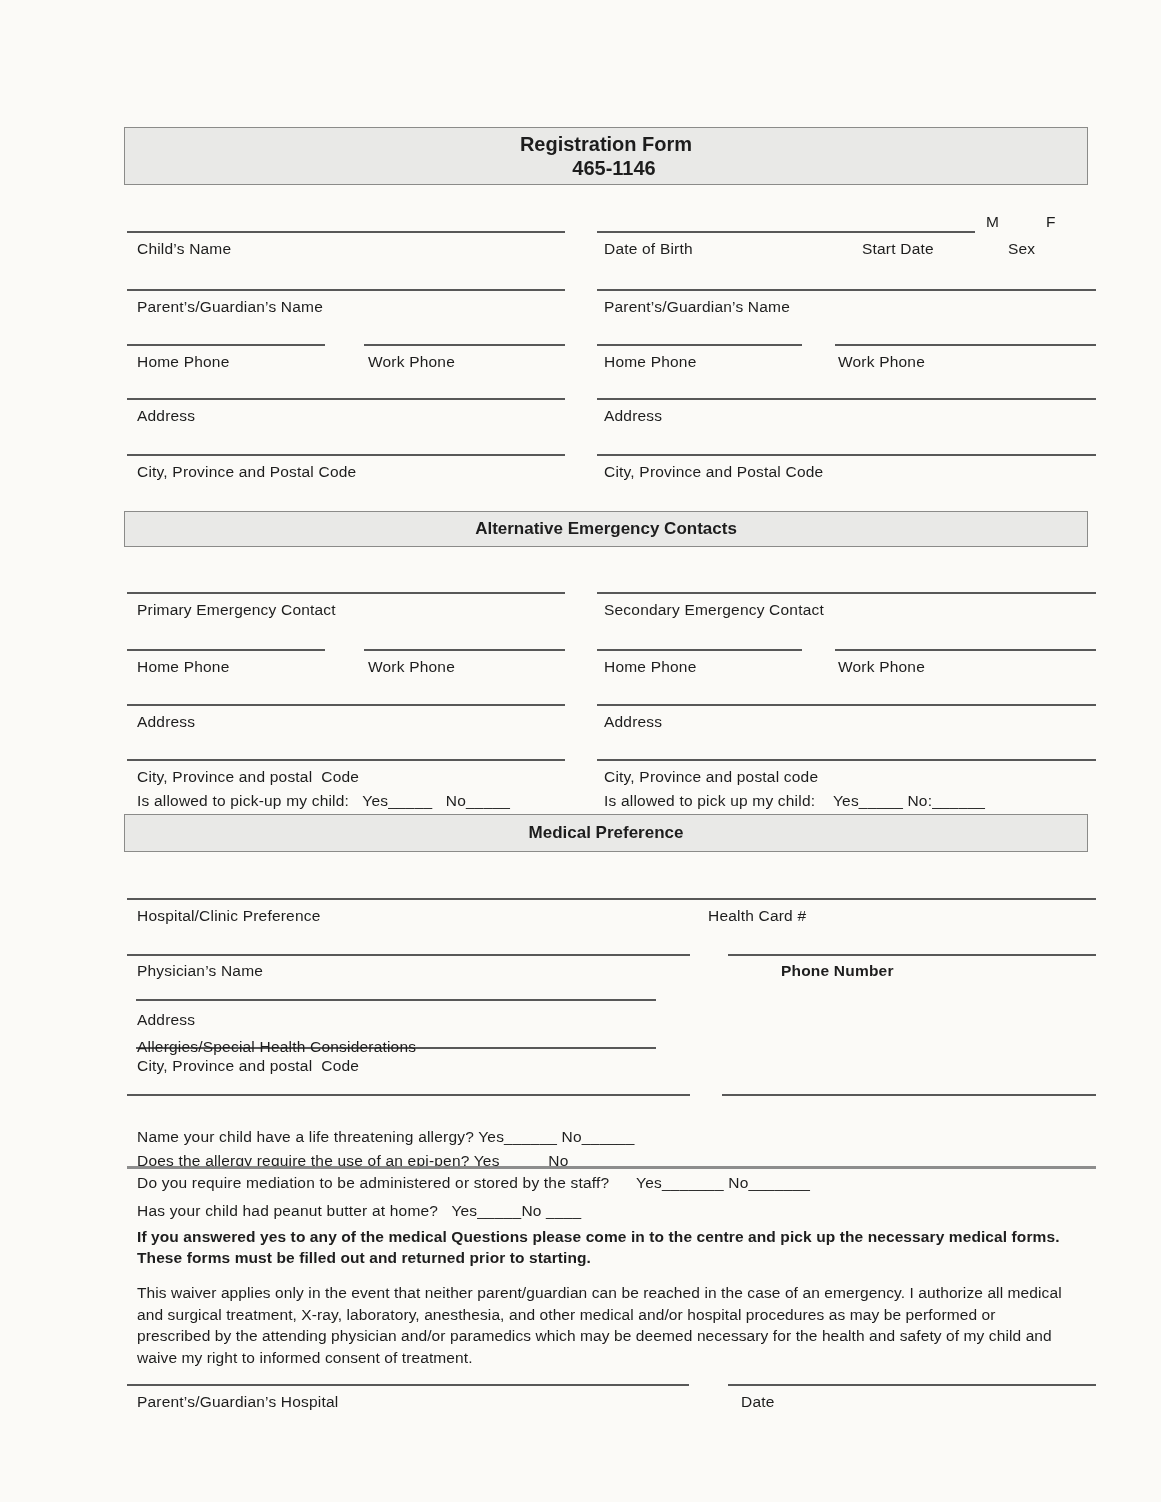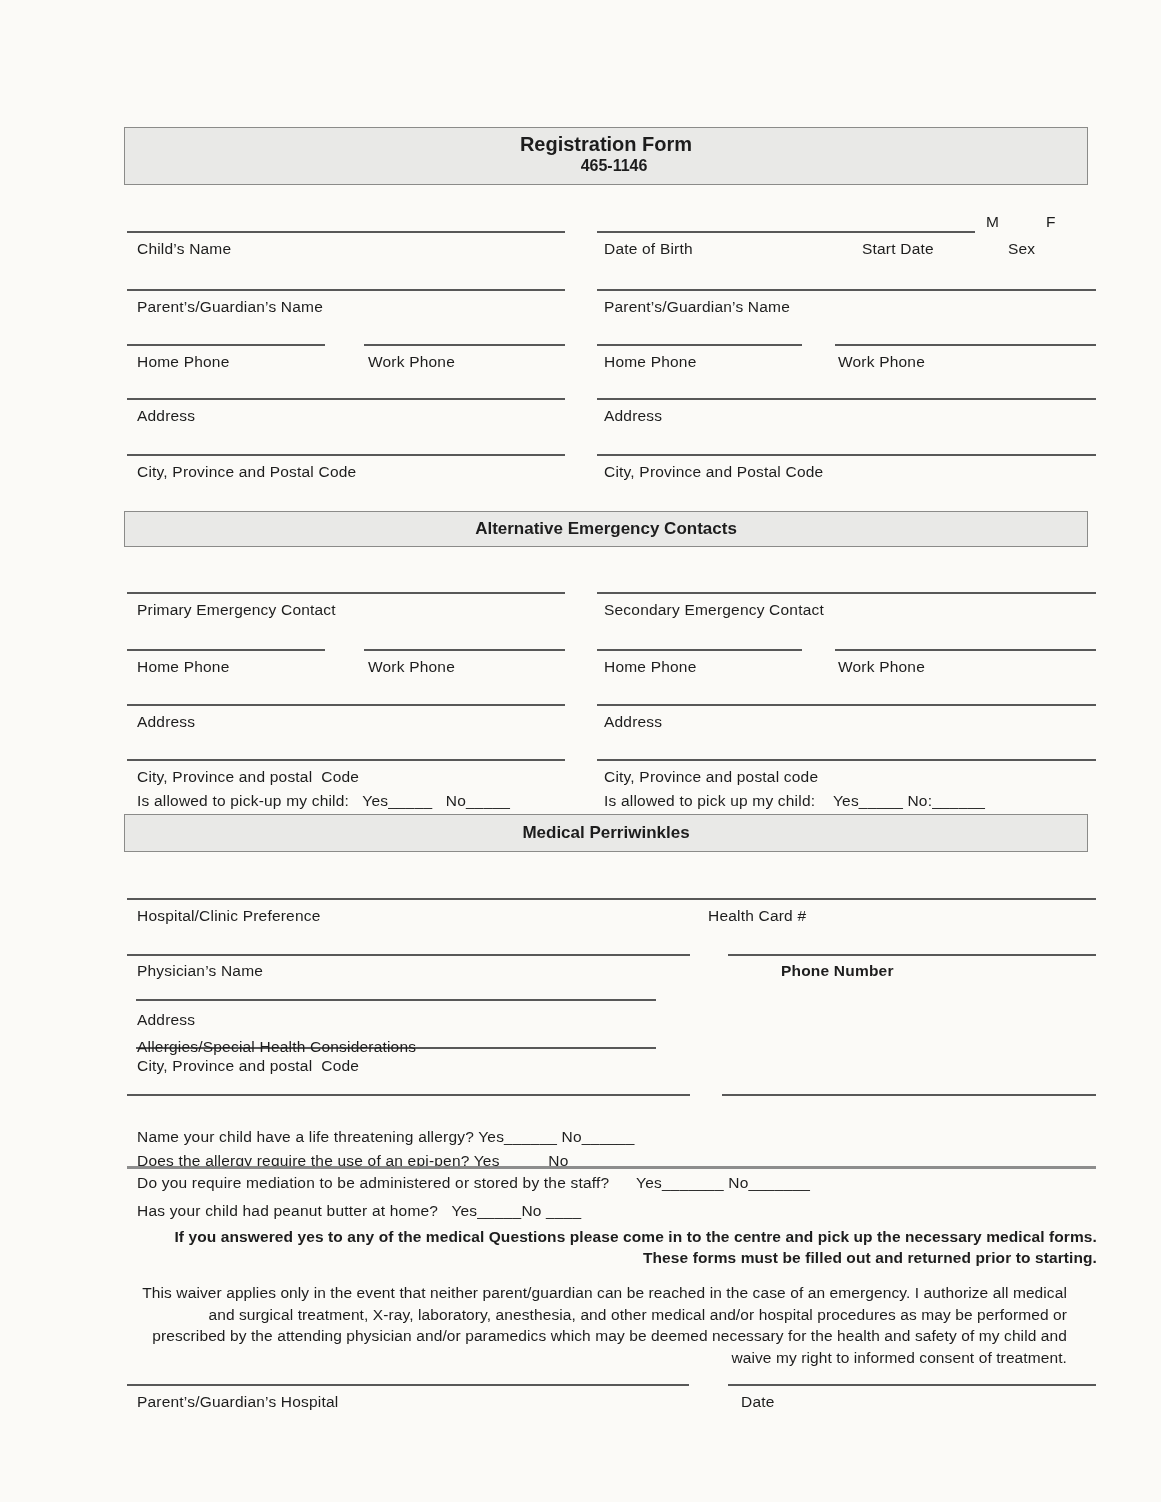--- a/index.html
+++ b/index.html
@@ -24,21 +24,21 @@
   }
   .hdr-box {
     position: absolute;
     left: 124px; top: 127px; width: 962px; height: 56px;
     background: #e9e9e7;
     border: 1px solid #8b8b89;
     text-align: center;
     font-weight: bold;
   }
   .hdr-box .l1 { font-size: 20px; margin-top: 5px; }
-  .hdr-box .l2 { font-size: 16px; margin-top: 1px; padding-left: 16px; }
+  .hdr-box .l2 { font-size: 20px; margin-top: 1px; padding-left: 16px; }
   .sec-box {
     position: absolute;
     left: 124px; width: 962px;
     background: #e9e9e7;
     border: 1px solid #8b8b89;
     text-align: center;
     font-weight: bold;
     font-size: 17px;
   }
   .ln {
@@ -55,21 +55,20 @@
   .divider {
     position: absolute;
     height: 3px;
     background: #8d8d8d;
   }
   .para {
     position: absolute;
     font-size: 15.5px;
     line-height: 21.5px;
     letter-spacing: 0.1px;
-    text-align: right;
   }
   .bold { font-weight: bold; }
 </style>
 </head>
 <body>
 
 <div class="page">
 
   <div class="title">Perriwinkles Child Care Centre’s</div>
   <div class="hdr-box">
@@ -132,21 +131,21 @@
   <div class="lbl" style="left:137px; top:713px;">Address</div>
   <div class="lbl" style="left:604px; top:713px;">Address</div>
 
   <div class="ln" style="left:127px; top:759px; width:438px;"></div>
   <div class="ln" style="left:597px; top:759px; width:499px;"></div>
   <div class="lbl" style="left:137px; top:768px;">City, Province and postal  Code</div>
   <div class="lbl" style="left:604px; top:768px;">City, Province and postal code</div>
   <div class="lbl" style="left:137px; top:792px;">Is allowed to pick-up my child:   Yes_____   No_____</div>
   <div class="lbl" style="left:604px; top:792px;">Is allowed to pick up my child:    Yes_____ No:______</div>
 
-  <div class="sec-box" style="top:814px; height:36px; line-height:36px;">Medical Perriwinkles</div>
+  <div class="sec-box" style="top:814px; height:36px; line-height:36px;">Medical Preference</div>
 
   <div class="ln" style="left:127px; top:898px; width:969px;"></div>
   <div class="lbl" style="left:137px; top:907px;">Hospital/Clinic Preference</div>
   <div class="lbl" style="left:708px; top:907px;">Health Card #</div>
 
   <div class="ln" style="left:127px; top:954px; width:563px;"></div>
   <div class="ln" style="left:728px; top:954px; width:368px;"></div>
   <div class="lbl" style="left:137px; top:962px;">Physician’s Name</div>
   <div class="lbl" style="left:781px; top:962px;font-weight:bold;">Phone Number</div>
 

